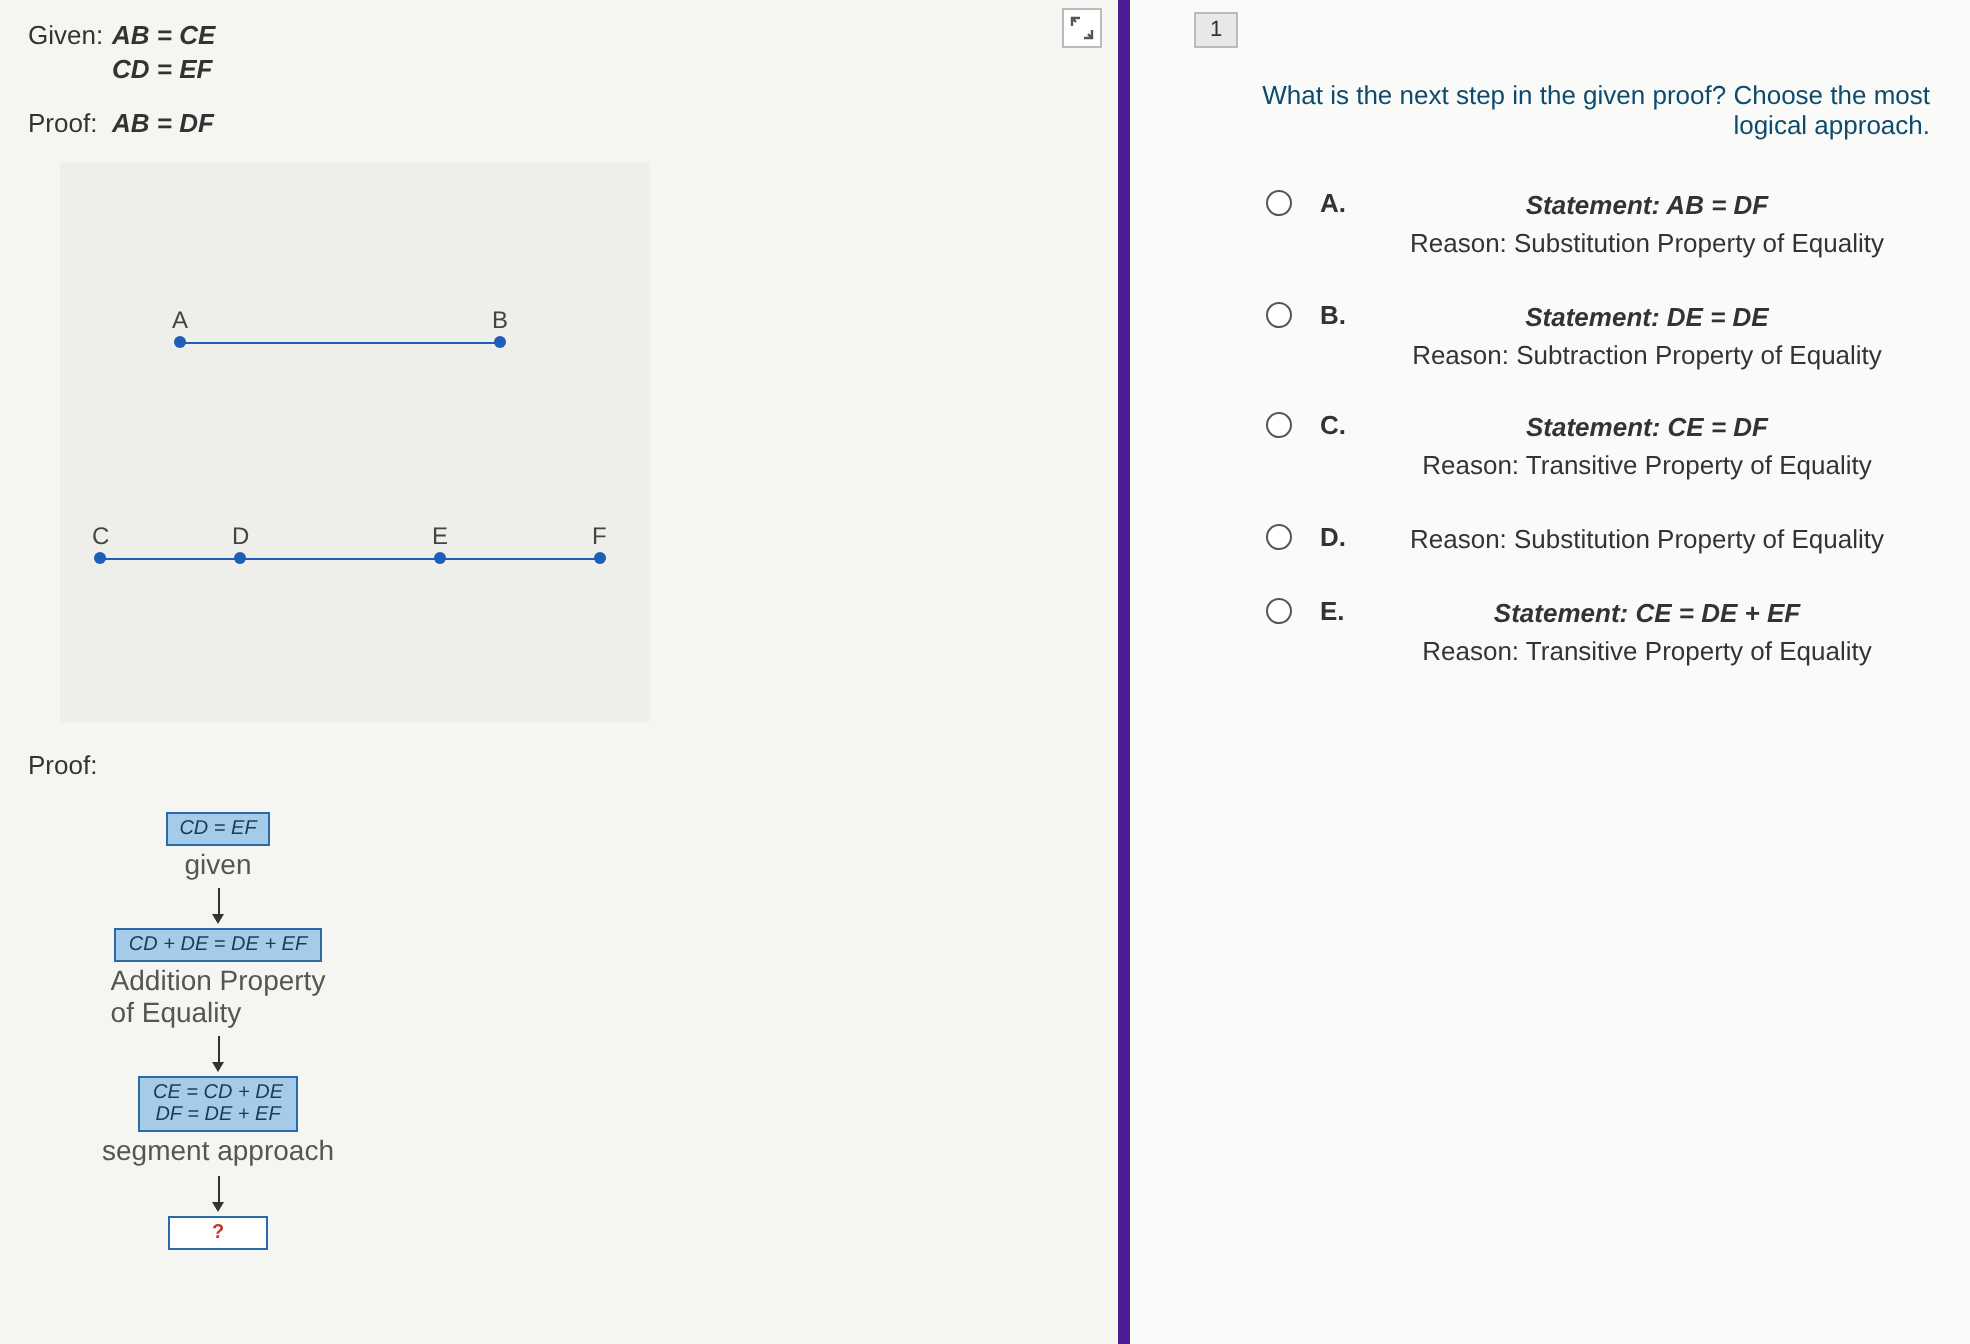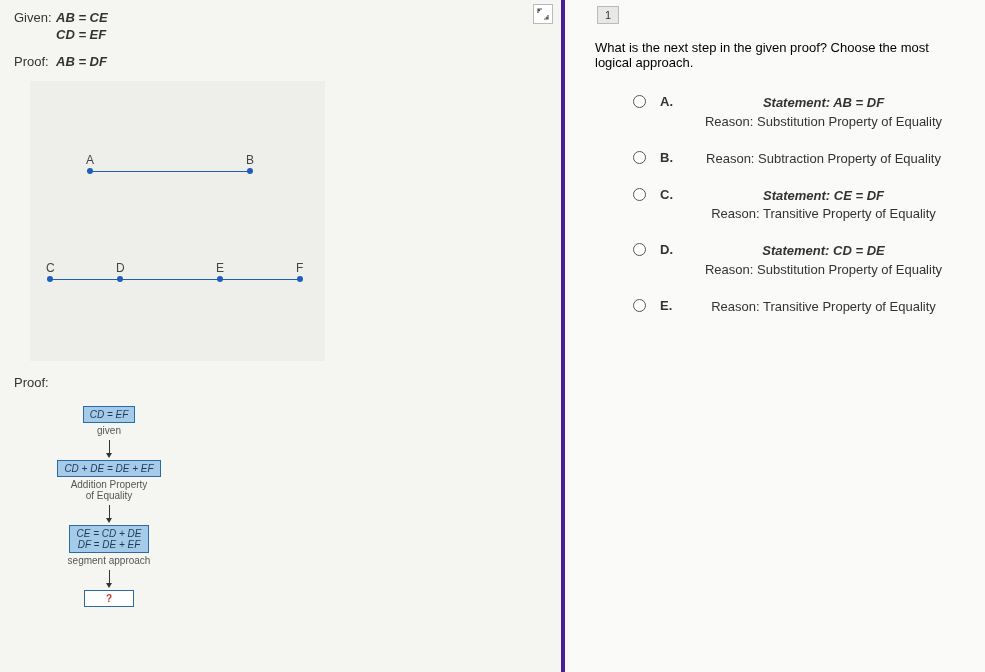--- a/index.html
+++ b/index.html
@@ -9,21 +9,21 @@
     color: #333;
     background: #f5f5f2;
     width: 985px;
     height: 672px;
     overflow: hidden;
   }
   .container { display: flex; height: 100%; }
   .left-pane {
     width: 565px;
     padding: 10px 14px;
-    border-right: 4px solid #4c1d95;
+    border-right: 6px solid #4c1d95;
     position: relative;
   }
   .right-pane {
     flex: 1;
     padding: 40px 20px 10px 30px;
     background: #fafaf8;
   }
   .expand-icon {
     position: absolute;
     top: 4px;
@@ -86,43 +86,42 @@
   }
   .flow-box.q {
     background: #fff;
     border: 1px solid #2b6aa8;
     color: #c0392b;
     font-weight: bold;
     font-style: normal;
     width: 40px;
   }
   .flow-reason {
-    font-size: 10px;
+    font-size: 14px;
     color: #555;
-    text-align: center;
     margin-top: 2px;
     line-height: 1.1;
   }
   .flow-arrow {
     width: 1px;
     height: 14px;
     background: #333;
     position: relative;
     margin: 4px 0 6px 0;
   }
   .flow-arrow::after {
     content: "";
     position: absolute;
     bottom: -4px;
     left: -3px;
     border-left: 3.5px solid transparent;
     border-right: 3.5px solid transparent;
     border-top: 5px solid #333;
   }
-  .question-text { font-size: 13px; color: #000000; margin-bottom: 24px; }
+  .question-text { font-size: 13px; color: #0c4a6e; margin-bottom: 24px; text-align: right; }
   .options { margin-left: 38px; }
   .opt-row { display: flex; align-items: flex-start; margin-bottom: 18px; }
   .opt-radio {
     width: 13px; height: 13px; border: 1.5px solid #555; border-radius: 50%;
     margin-right: 14px; margin-top: 1px; flex-shrink: 0;
     background: #fff;
   }
   .opt-letter { font-weight: bold; width: 22px; flex-shrink: 0; }
   .opt-body { flex: 1; }
   .opt-body div { line-height: 1.45; text-align: center; }
@@ -214,46 +213,47 @@
         <div class="opt-body">
           <div class="italic">Statement: AB = DF</div>
           <div>Reason: Substitution Property of Equality</div>
         </div>
       </div>
 
       <div class="opt-row">
         <div class="opt-radio"></div>
         <div class="opt-letter">B.</div>
         <div class="opt-body">
+          <div class="italic">Statement: DE = DE</div>
           <div>Reason: Subtraction Property of Equality</div>
         </div>
       </div>
 
       <div class="opt-row">
         <div class="opt-radio"></div>
         <div class="opt-letter">C.</div>
         <div class="opt-body">
           <div class="italic">Statement: CE = DF</div>
           <div>Reason: Transitive Property of Equality</div>
         </div>
       </div>
 
       <div class="opt-row">
         <div class="opt-radio"></div>
         <div class="opt-letter">D.</div>
         <div class="opt-body">
-          <div class="italic">Statement: CD = DE</div>
           <div>Reason: Substitution Property of Equality</div>
         </div>
       </div>
 
       <div class="opt-row">
         <div class="opt-radio"></div>
         <div class="opt-letter">E.</div>
         <div class="opt-body">
+          <div class="italic">Statement: CE = DE + EF</div>
           <div>Reason: Transitive Property of Equality</div>
         </div>
       </div>
 
     </div>
   </div>
 
 </div>
 
 </body></html>

